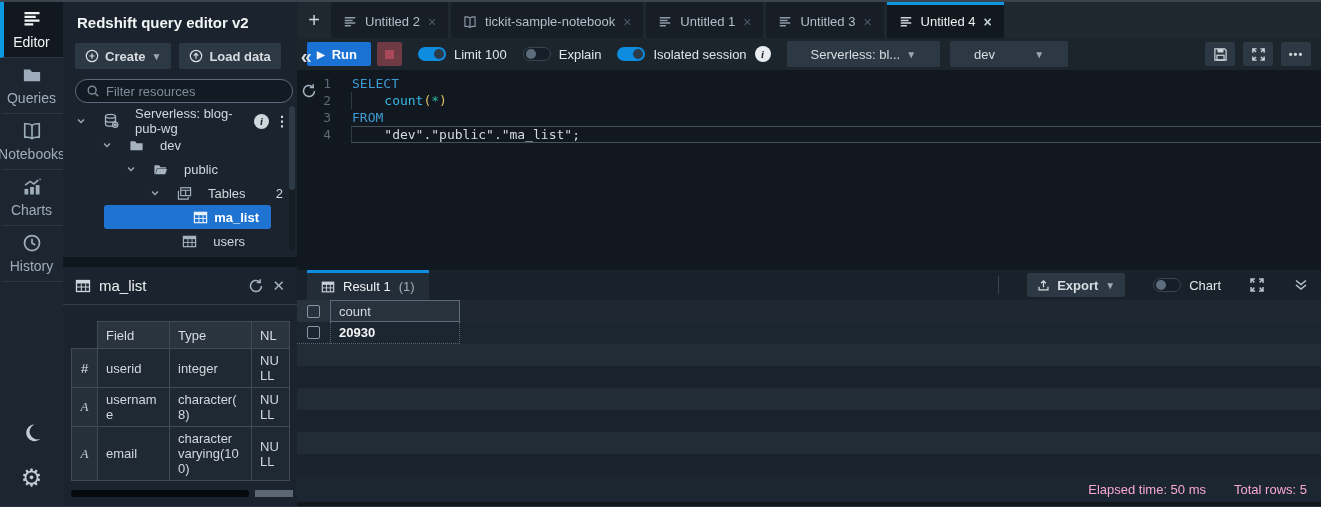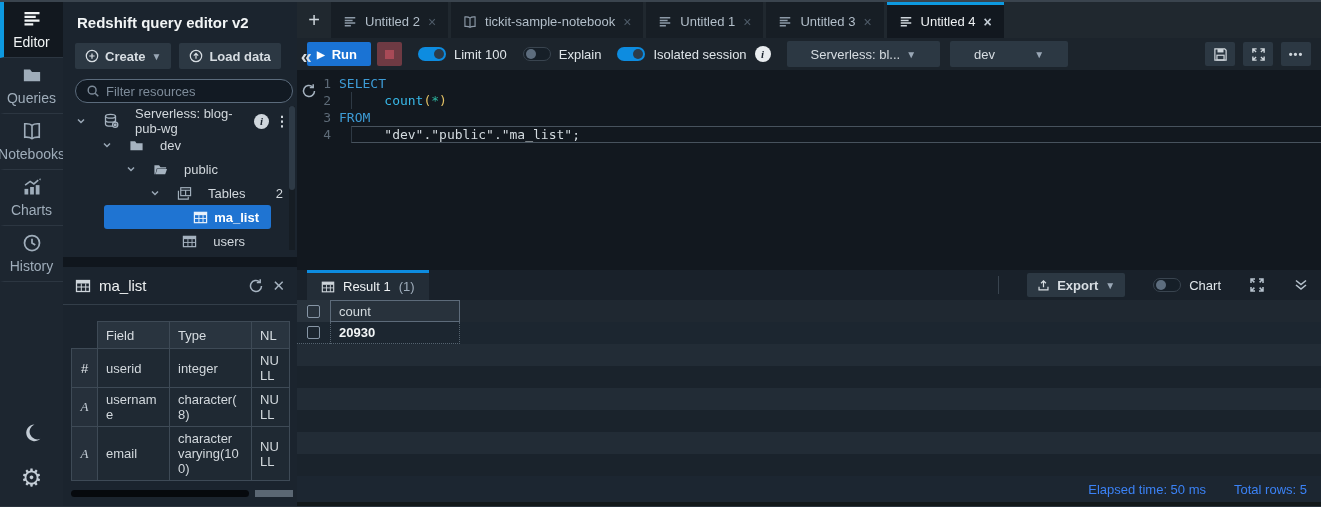--- a/index.html
+++ b/index.html
@@ -121,21 +121,21 @@
     gap:6px; padding:0 24px; color:#d7dde2; cursor:pointer;
   }
   .dd .caret { margin-left:auto; color:#9aa8b6; font-size:10px; }
   .tb-right { margin-left:auto; display:flex; align-items:center; gap:8px; }
   .sq-btn { width:30px; height:24px; background:#2c3843; border-radius:2px; display:flex; align-items:center; justify-content:center; color:#cfd6dc; cursor:pointer; }
   .ellipsis { font-size:11px; letter-spacing:1px; font-weight:bold; }
   
   .editor { flex:1; background:#12181f; font-family:"DejaVu Sans Mono", monospace; font-size:13px; padding-top:5px; overflow:hidden; }
   .code-line { display:flex; height:17px; line-height:17px; }
   .gutter { width:34px; text-align:right; color:#5d6a77; flex-shrink:0; }
-  .codewrap { margin-left:8px; flex:1; white-space:pre; }
+  .codewrap { margin-left:21px; flex:1; white-space:pre; }
   .codewrap.guide { border-left:1px solid #2e3944; margin-left:20px; padding-left:1px; }
   .codewrap.cur { border-top:1px solid #47525d; border-bottom:1px solid #47525d; height:17px; line-height:15px; }
   .tok-kw { color:#3d9bd5; } .tok-fn { color:#38b8e8; } .tok-paren { color:#e2c064; }
   .tok-star { color:#2cb59f; } .tok-ident { color:#d4dbe0; }
   
   .rtabbar { height:30px; background:#19212a; display:flex; align-items:center; flex-shrink:0; }
   .rtab {
     height:30px; display:flex; align-items:center; gap:8px; padding:0 14px; background:#232d37;
     border-top:3px solid #0d8ce0; color:#eef1f3; margin-left:10px; cursor:pointer;
   }
@@ -151,21 +151,21 @@
   .grid-row { height:22px; display:flex; background:#1c2630; flex-shrink:0; }
   .grid-row .cb-cell { background:#1c2630; border-bottom:1px dotted #55636f; }
   .val-cell {
     width:130px; display:flex; align-items:center; padding-left:8px; color:#f2f5f6; font-weight:bold;
     border-left:1px dotted #55636f; border-right:1px dotted #55636f; border-bottom:1px dotted #55636f;
   }
   .stripes { height:132px; display:flex; flex-direction:column; flex-shrink:0; }
   .stripe { height:22px; }
   .stripe.light { background:#222c36; } .stripe.dark { background:#1a232c; }
   
-  .statusbar { height:26px; background:#1c2631; display:flex; align-items:center; justify-content:flex-end; gap:28px; padding-right:14px; color:#3b82f6; flex-shrink:0; }
+  .statusbar { height:26px; background:#1c2631; display:flex; align-items:center; justify-content:flex-end; gap:28px; padding-right:14px; color:#f9a8d4; flex-shrink:0; }
   .bottom-strip { height:4px; background:#12181a; flex-shrink:0; }
 </style>
 </head>
 <body>
 
 <div class="app">
 
   <div class="rail">
     <div class="rail-item active">
       <span class="ric">

